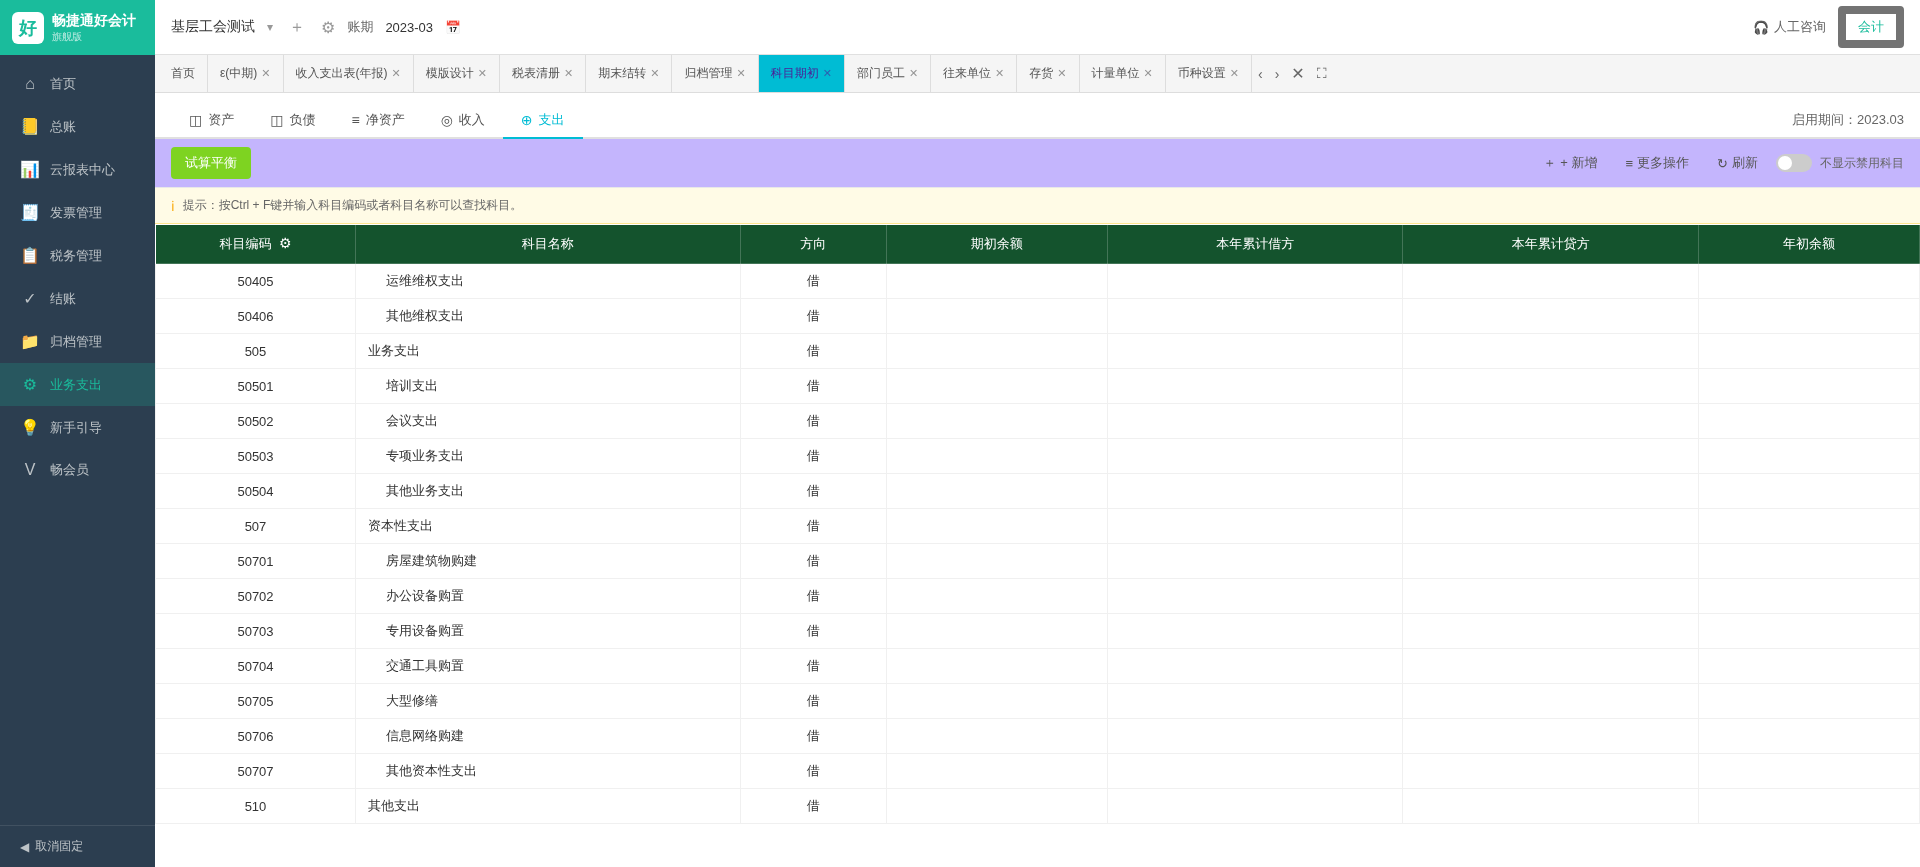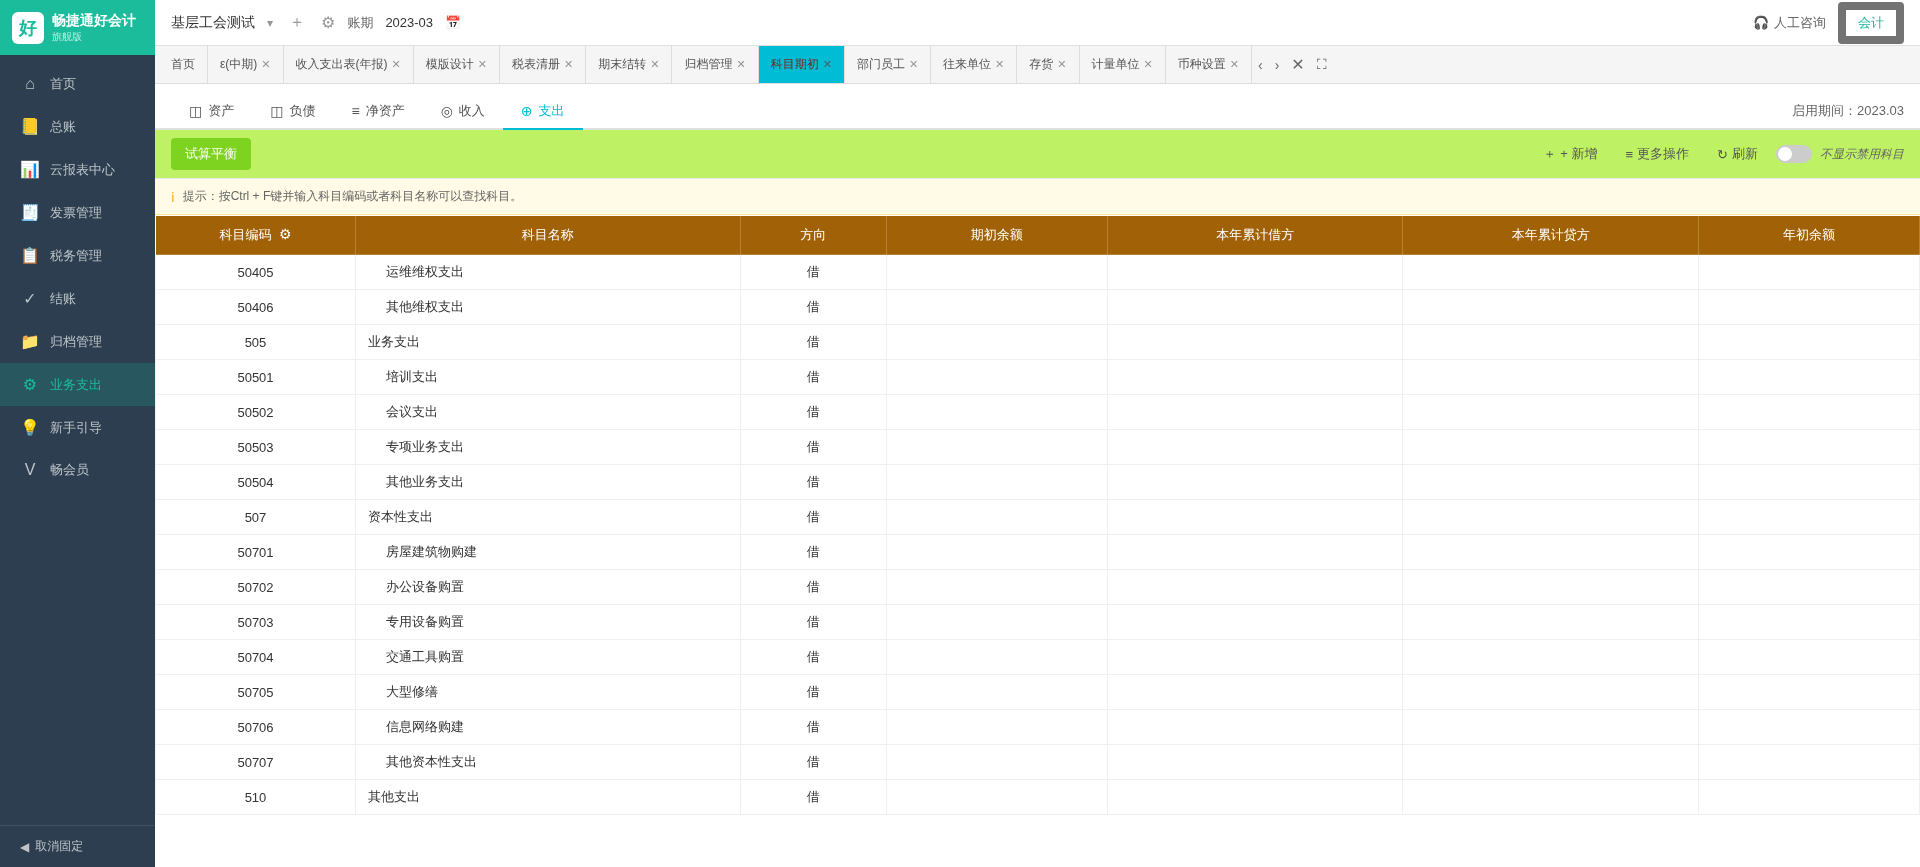--- a/index.html
+++ b/index.html
@@ -49,21 +49,21 @@
       display: flex; align-items: center; gap: 6px;
       border-top: 1px solid rgba(255,255,255,0.1);
     }
 
     
     .main-area { flex: 1; display: flex; flex-direction: column; height: 867px; overflow: hidden; }
 
     
     .top-header {
       background: white;
-      height: 46px;
+      height: 55px;
       display: flex; align-items: center;
       padding: 0 16px;
       border-bottom: 1px solid #e0e0e0;
       gap: 12px;
     }
     .project-name { font-size: 14px; font-weight: 500; color: #333; }
     .dropdown-arrow { color: #999; font-size: 12px; cursor: pointer; }
     .add-btn { color: #999; font-size: 16px; cursor: pointer; padding: 0 4px; }
     .settings-btn { color: #999; font-size: 16px; cursor: pointer; }
     .period-label { color: #666; font-size: 13px; }
@@ -93,21 +93,21 @@
     .tab {
       display: flex; align-items: center; gap: 4px;
       padding: 0 12px;
       height: 38px;
       font-size: 12px;
       color: #555;
       cursor: pointer;
       white-space: nowrap;
       border-right: 1px solid #ddd;
     }
-    .tab.active { background: #00bcd4; color: #7f1d1d; }
+    .tab.active { background: #00bcd4; color: #4c1d95; }
     .tab-close { font-size: 11px; color: inherit; opacity: 0.6; }
     .tab-nav-btn { padding: 0 6px; color: #666; cursor: pointer; font-size: 14px; }
     .tab-close-all { padding: 0 6px; color: #666; cursor: pointer; font-size: 16px; }
     .tab-expand { padding: 0 6px; color: #666; cursor: pointer; font-size: 14px; }
 
     
     .content-area { flex: 1; background: #f0f2f5; display: flex; flex-direction: column; overflow: hidden; }
 
     
     .sub-tab-bar {
@@ -125,21 +125,21 @@
       display: flex; align-items: center; gap: 6px;
       border-bottom: 2px solid transparent;
       margin-bottom: -2px;
     }
     .sub-tab.active { color: #00bcd4; border-bottom-color: #00bcd4; font-weight: 500; }
     .sub-tab-icon { font-size: 14px; }
     .period-info { margin-left: auto; color: #666; font-size: 13px; padding-bottom: 8px; }
 
     
     .action-bar {
-      background: #bef264;
+      background: #c4b5fd;
       padding: 8px 16px;
       display: flex; align-items: center; gap: 8px;
       border-bottom: 1px solid #e8e8e8;
     }
     .balance-btn {
       background: #7ed321;
       color: white;
       border: none;
       padding: 7px 14px;
       border-radius: 4px;
@@ -162,37 +162,37 @@
       position: relative;
       cursor: pointer;
     }
     .toggle-knob {
       width: 14px; height: 14px;
       background: white;
       border-radius: 50%;
       position: absolute;
       top: 2px; left: 2px;
     }
-    .toggle-label { font-size: 12px; color: #666; font-style: italic; }
+    .toggle-label { font-size: 12px; color: #666; }
 
     
     .hint-bar {
       background: #fffbe6;
       padding: 8px 16px;
       display: flex; align-items: center; gap: 8px;
       font-size: 12px;
       color: #666;
       border-bottom: 1px solid #ffe58f;
     }
     .hint-icon { color: #faad14; font-size: 14px; }
 
     
     .table-wrapper { flex: 1; overflow-y: auto; background: white; margin: 0; }
     table { width: 100%; border-collapse: collapse; }
-    thead tr { background: #a16207; color: white; }
+    thead tr { background: #14532d; color: white; }
     thead th {
       padding: 10px 12px;
       text-align: center;
       font-size: 13px;
       font-weight: 500;
       border: 1px solid rgba(255,255,255,0.2);
       white-space: nowrap;
     }
     thead th:first-child { width: 200px; }
     thead th:nth-child(2) { width: auto; }

